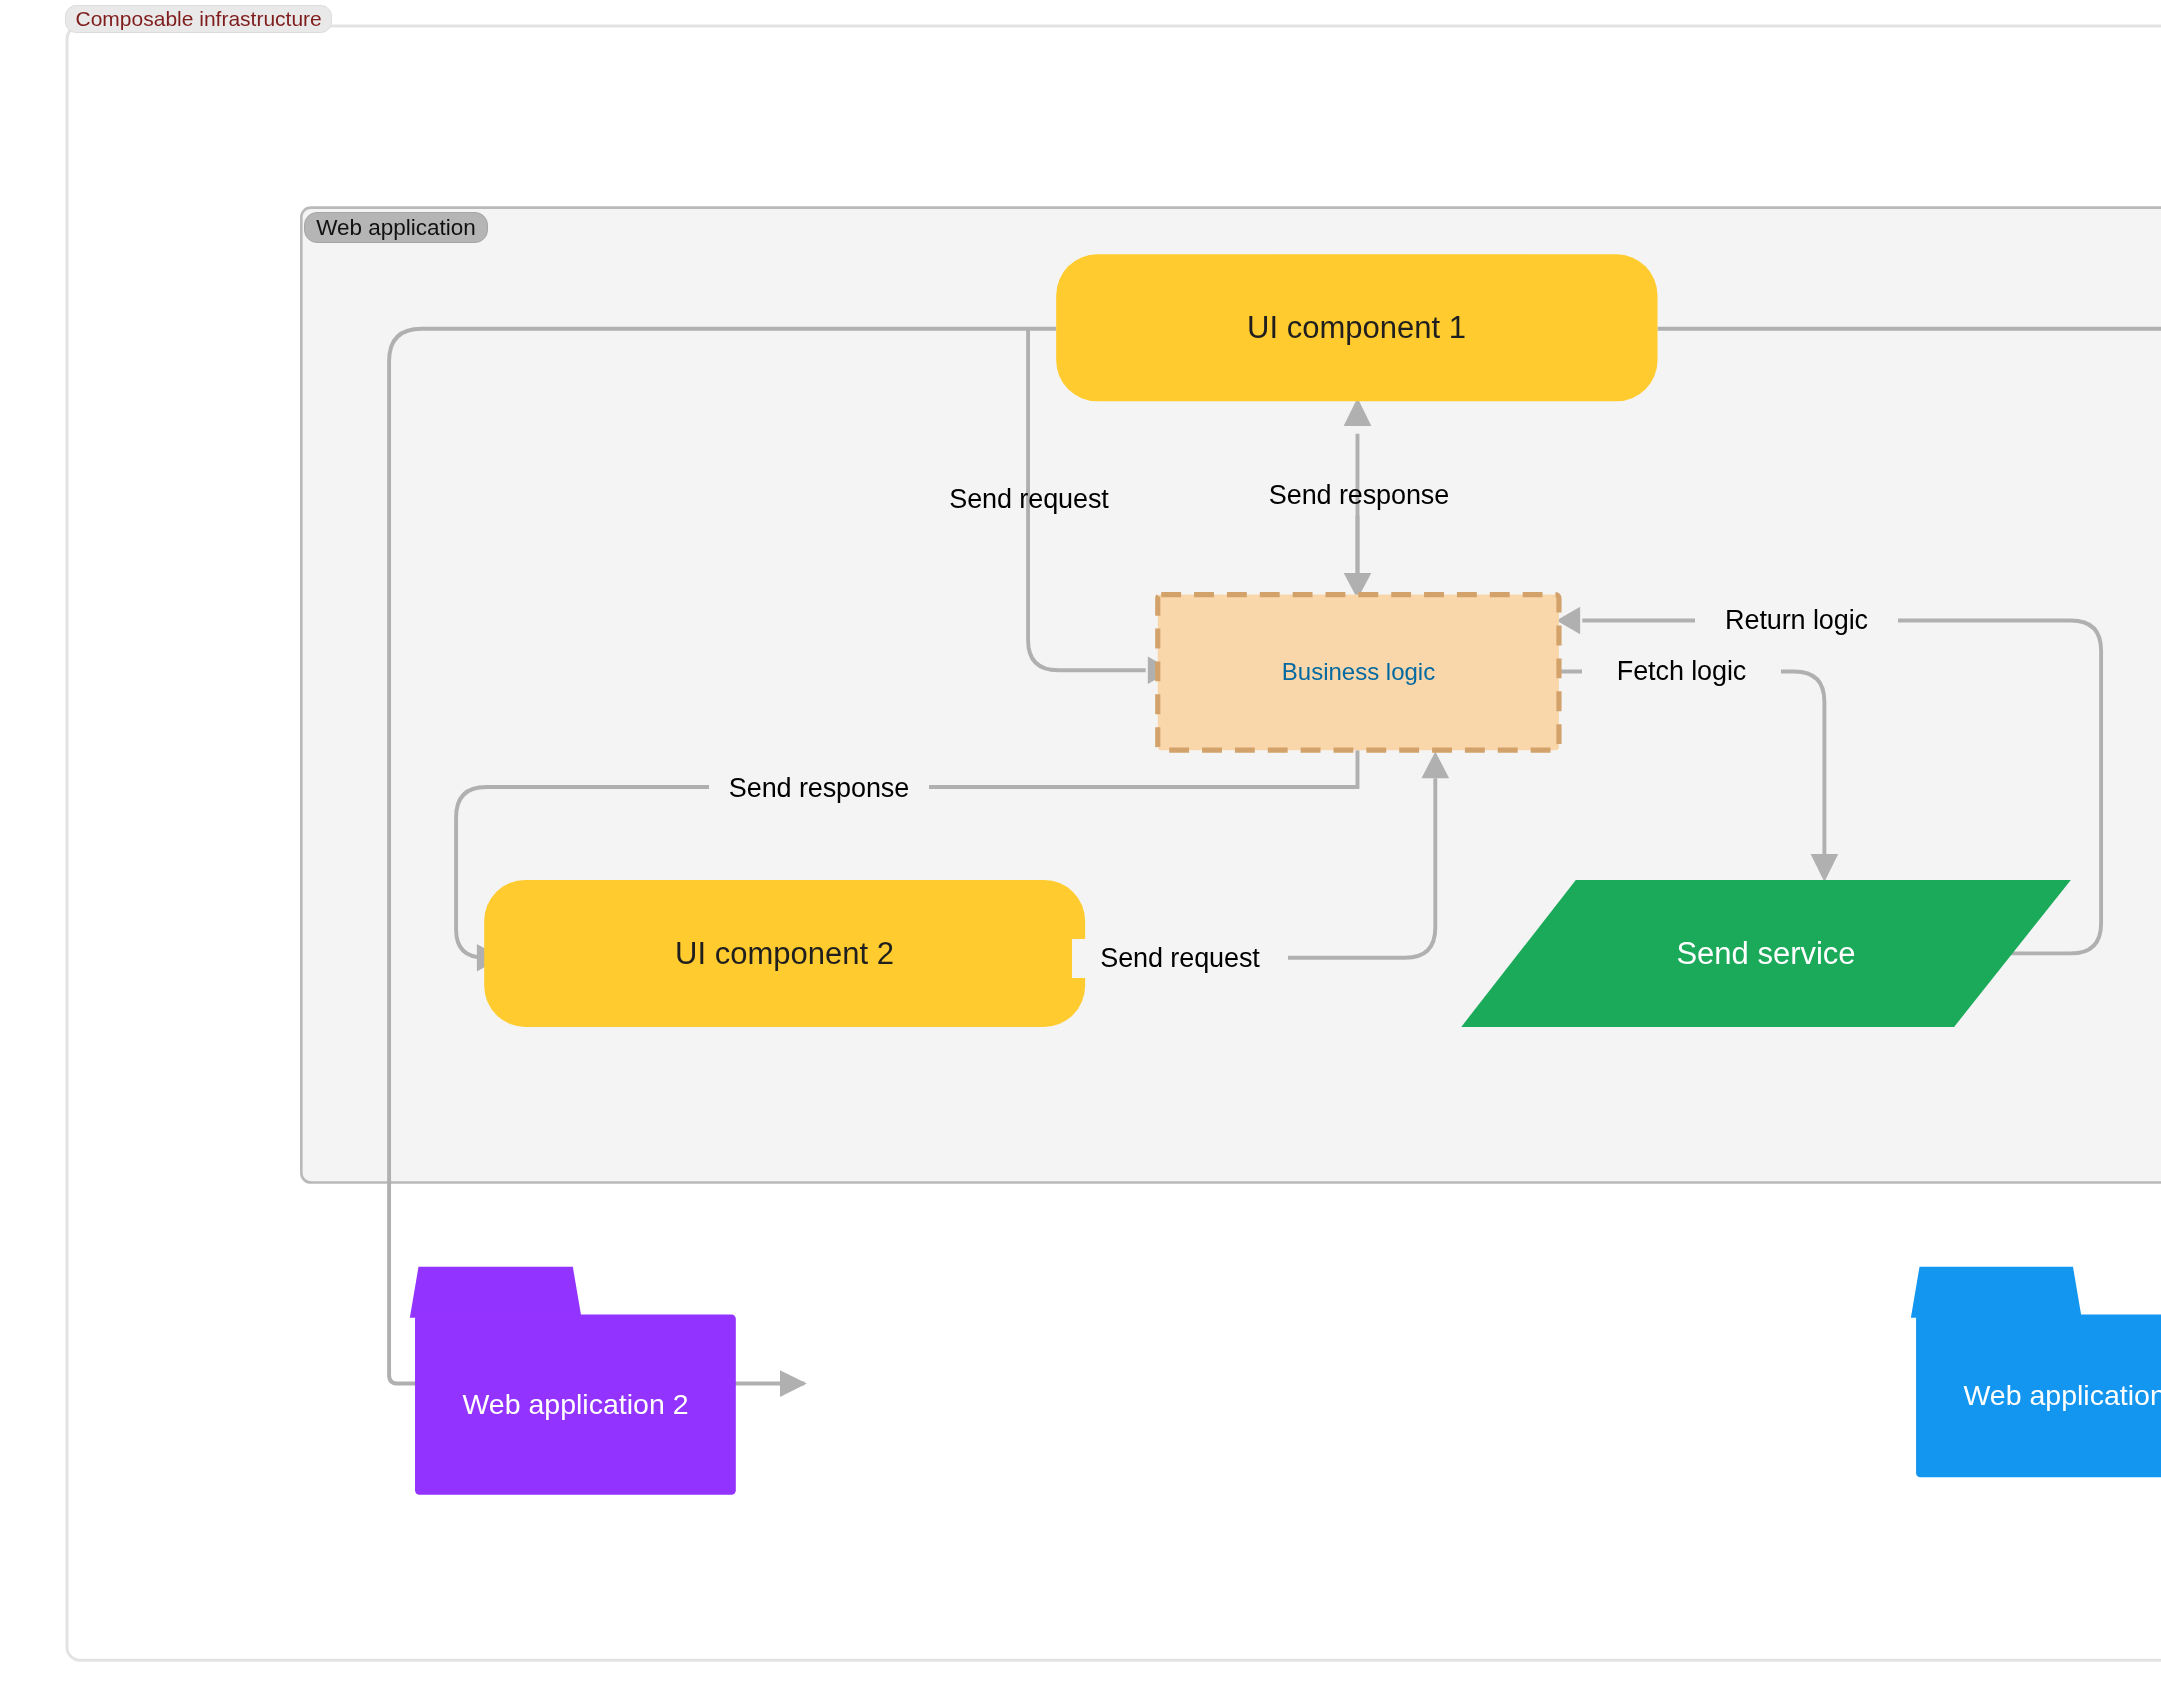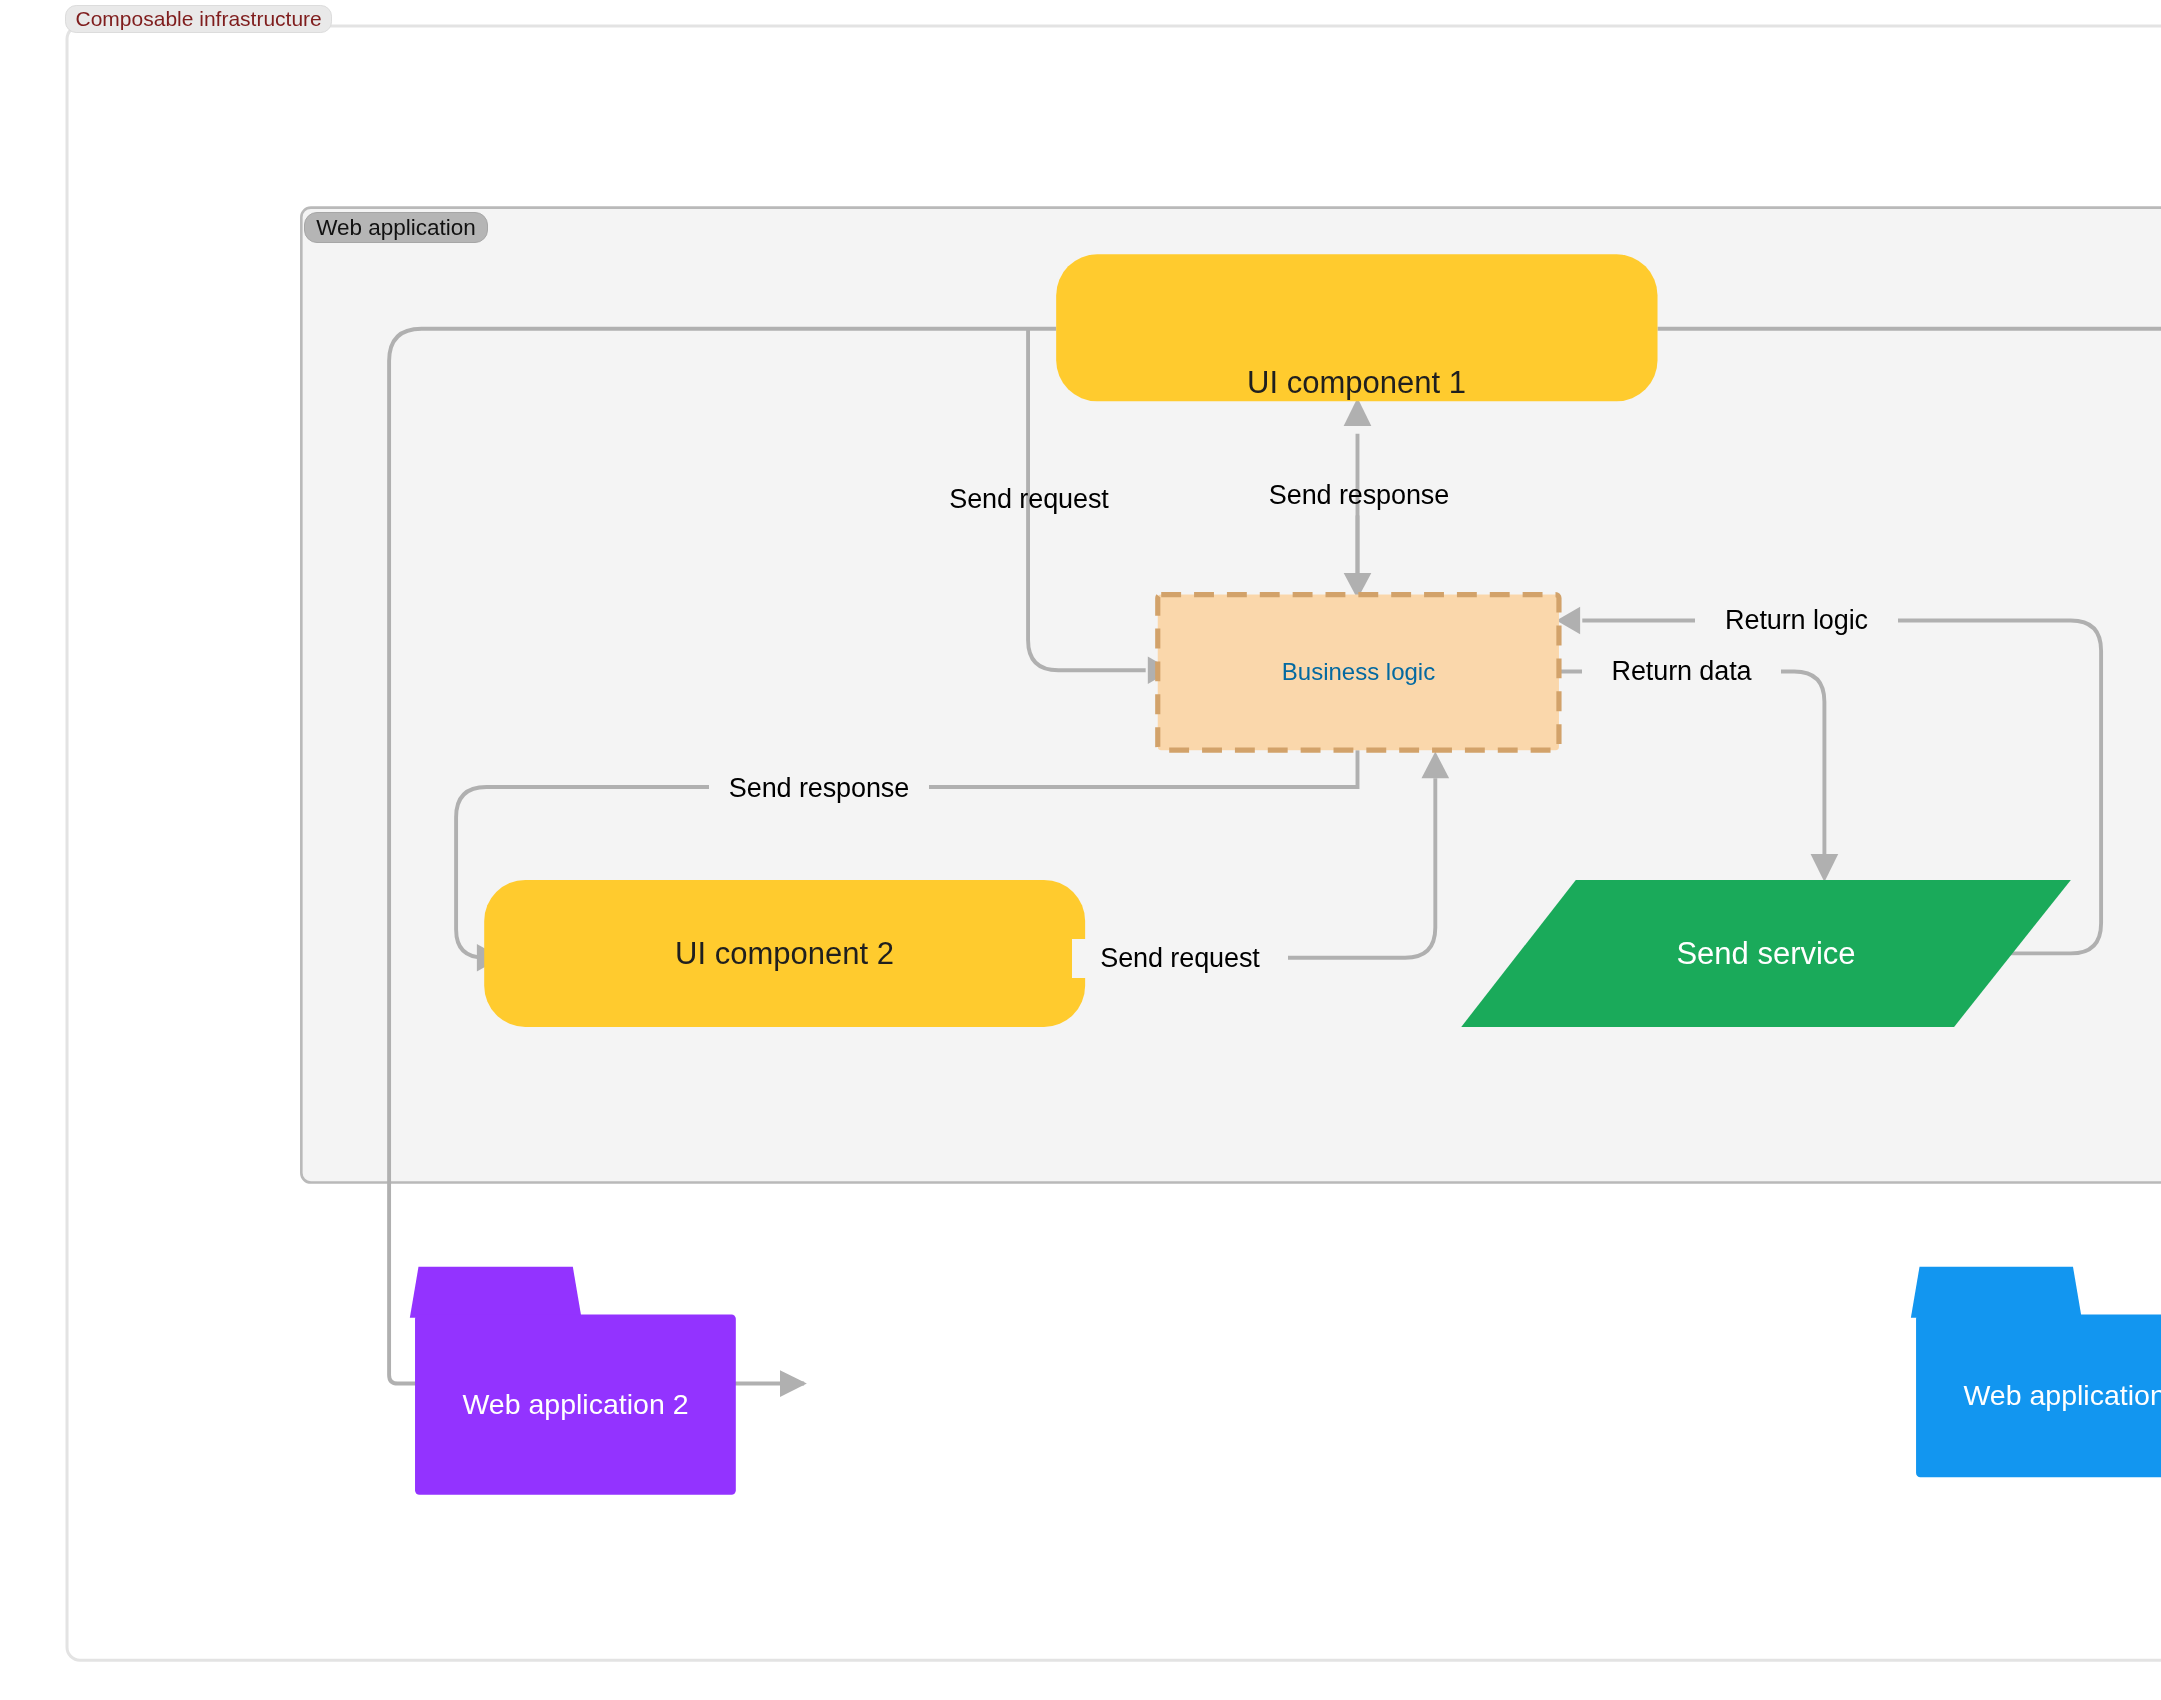--- a/index.html
+++ b/index.html
@@ -123,21 +123,21 @@
     <span>Composable infrastructure</span>
   </div>
 
   <div class="group-badge" style="left:304px; top:212px; height:31px; padding:0 11.2px;
               background:#b5b5b5; border:1.7px solid #a6a6a6; border-radius:13px;
               color:#111111; font-size:22.5px;">
     <span>Web application</span>
   </div>
 
   <div class="node-text" style="left:1056px; top:254px; width:601px; height:147px;
-              color:#1f1f1f; font-size:31px;align-items:flex-end;">
+              color:#1f1f1f; font-size:31px;">
     <span>UI component 1</span>
   </div>
 
   <div class="node-text" style="left:1158px; top:594px; width:401px; height:156px;
               color:#0369a1; font-size:24px;">
     <span>Business logic</span>
   </div>
 
   <div class="node-text" style="left:484px; top:880px; width:601px; height:147px;
               color:#1f1f1f; font-size:31px;">
@@ -172,21 +172,21 @@
     <span>Send response</span>
   </div>
 
   <div class="edge-label" style="left:1072px; top:939px; width:216px; height:39px;
               background:#f4f4f4;">
     <span>Send request</span>
   </div>
 
   <div class="edge-label" style="left:1582px; top:652px; width:199px; height:39px;
               background:#f4f4f4;">
-    <span>Return data</span>
+    <span>Fetch logic</span>
   </div>
 
   <div class="edge-label" style="left:1695px; top:601px; width:203px; height:39px;
               background:#f4f4f4;">
     <span>Return logic</span>
   </div>
 
 </div>
 
 

